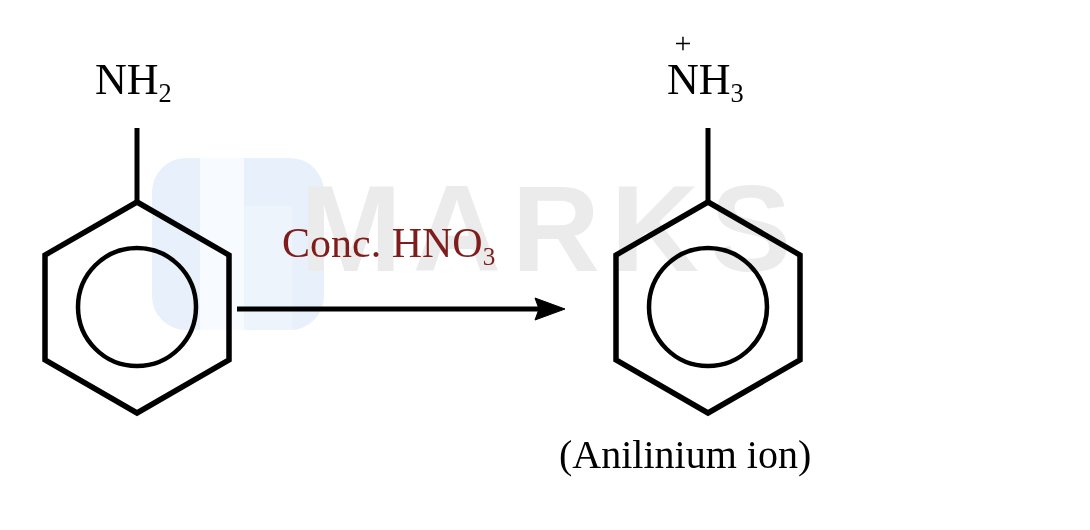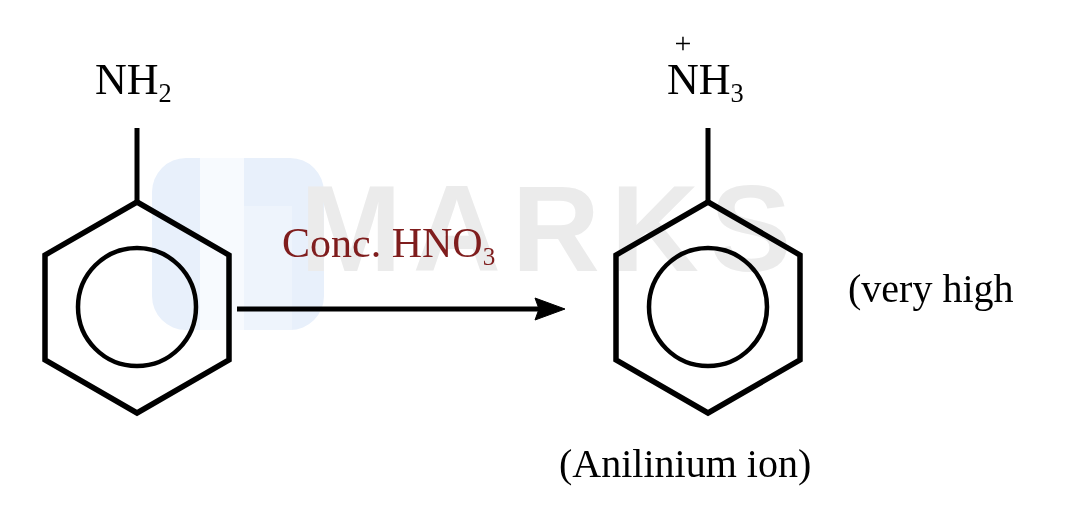--- a/index.html
+++ b/index.html
@@ -165,29 +165,28 @@
     <div class="abs" style="left:662px; top:58px;" data-name="product-substituent-label">
       <span class="formula" data-name="product-nh3-formula"><span class="charge-stack" data-name="product-n-with-charge"><span class="charge-mark" data-name="positive-charge-icon">+</span><span data-name="product-n-symbol">N</span></span><span data-name="product-h-symbol">H</span><sub data-name="product-h-count">3</sub></span>
     </div>
 
     <svg class="abs" style="left:570px; top:110px;" width="320" height="330" viewBox="0 0 320 330" data-name="product-structure">
       <line x1="133" y1="18" x2="133" y2="92" stroke="#000" stroke-width="5" data-name="product-substituent-bond"></line>
       <polygon points="133,92 225,145 225,250 133,303 41,250 41,145" fill="none" stroke="#000" stroke-width="5.5" stroke-linejoin="miter" data-name="product-benzene-hexagon"></polygon>
       <circle cx="133" cy="197" r="59" fill="none" stroke="#000" stroke-width="4.5" data-name="product-aromatic-circle"></circle>
     </svg>
 
-    <div class="abs" style="left:554px; top:432px;margin-top:9px;" data-name="product-caption">(Anilinium ion)</div>
+    <div class="abs" style="left:554px; top:432px;" data-name="product-caption">(Anilinium ion)</div>
     <style>
       [data-name="product-caption"] {
         font-family: "Liberation Serif", "DejaVu Serif", serif;
         font-size: 40px;
         line-height: 1.15;
         white-space: nowrap;
         color: #000;
       }
     </style>
 
     <div class="abs effect-note" style="left:843px; top:260px;" data-name="effect-annotation">
-      <div data-name="effect-annotation-line1">(very high</div>
     </div>
 
   </div>
 </div>
 
 </body></html>

